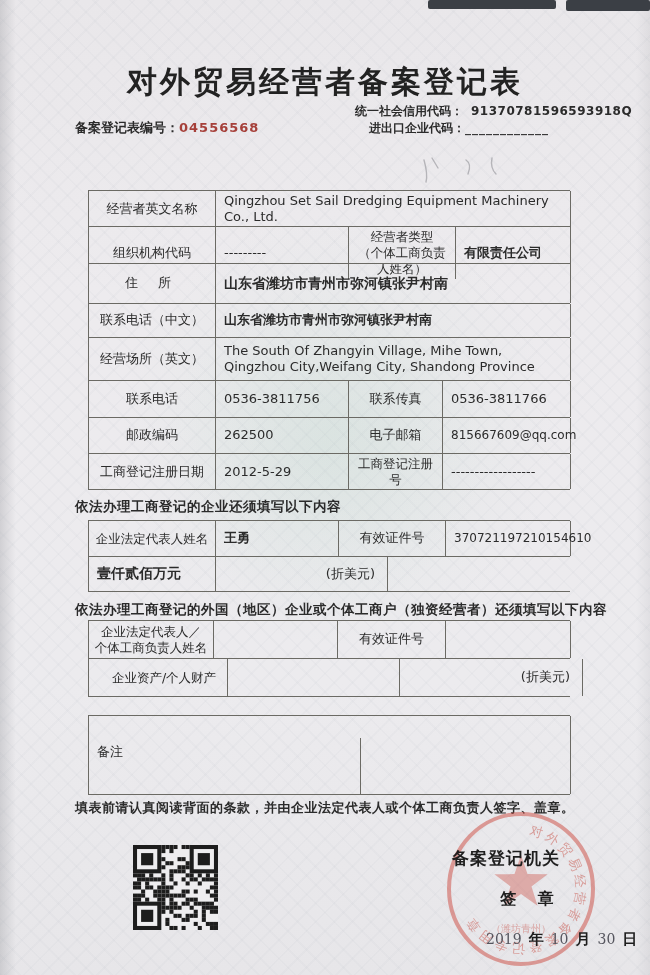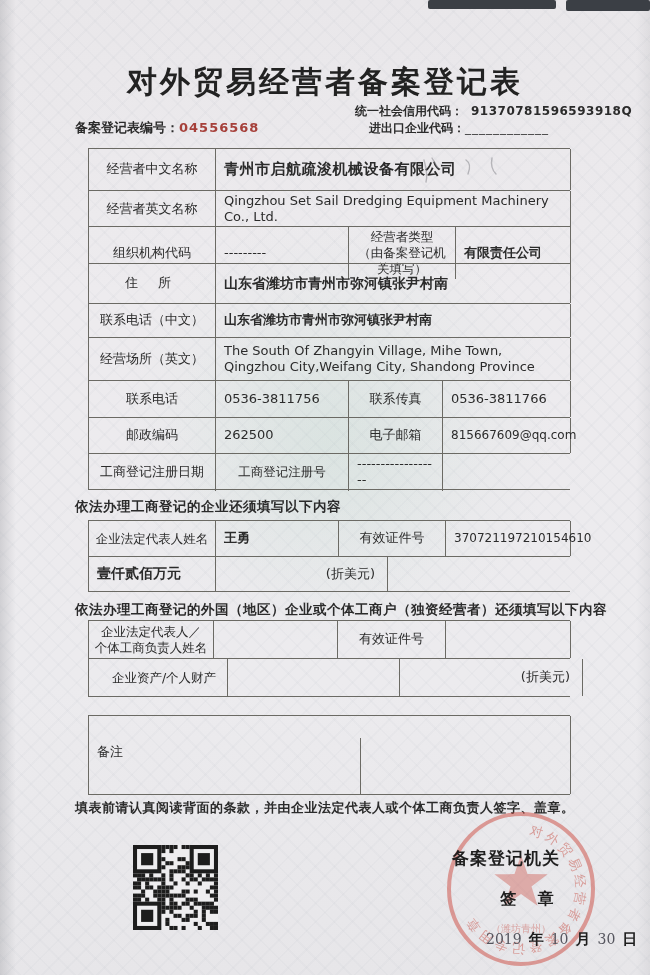--- a/index.html
+++ b/index.html
@@ -23,21 +23,21 @@
   .topbar{position:absolute;background:#3b3f45;border-radius:2px;}
   .title{
     position:absolute;top:62px;left:0;width:100%;text-align:center;
     font-size:30px;font-weight:700;letter-spacing:3px;color:#222;
   }
   .formno{position:absolute;top:119px;left:75px;font-size:13px;font-weight:600;}
   .formno .num{color:#a6403a;font-weight:700;letter-spacing:1px;}
   .codes{position:absolute;top:103px;left:355px;font-size:12px;line-height:17px;font-weight:600;}
   .codes .line2{padding-left:14px;}
   .codes .uscc{font-weight:600;letter-spacing:0.5px;padding-left:8px;}
-  .codes .blank{letter-spacing:1px;color:#3a3a3a;font-weight:400;margin-top:20px;}
+  .codes .blank{letter-spacing:1px;color:#3a3a3a;font-weight:700;margin-top:20px;}
   .trow{
     position:absolute;left:88px;width:482px;display:grid;box-sizing:border-box;
     border-left:1px solid #6b6a64;border-top:1px solid #6b6a64;
     font-size:13px;
   }
   .trow.last{border-bottom:1px solid #6b6a64;}
   .cell{
     border-right:1px solid #6b6a64;box-sizing:border-box;
     display:flex;align-items:center;padding:2px 8px;line-height:1.25;
   }
@@ -75,33 +75,29 @@
   </div>
   <div class="codes">
     <div><span>统一社会信用代码：</span><span class="uscc">91370781596593918Q</span></div>
     <div class="line2"><span>进出口企业代码：</span><span class="blank">____________</span></div>
   </div>
 
   <svg class="hand" width="110" height="40">
     <path d="M6,10 q4,14 2,22 M14,8 l6,10 m28,-8 q6,4 2,14 m24,-16 q-2,10 4,16" stroke="#8a8a90" stroke-width="1.4" fill="none" stroke-linecap="round"></path>
   </svg>
 
-  <div class="trow" style="top:148px;height:42px;grid-template-columns:127px 355px;">
-    <div class="cell lab">经营者中文名称</div>
-    <div class="cell val cname">青州市启航疏浚机械设备有限公司</div>
-  </div>
   <div class="trow" style="top:190px;height:36px;grid-template-columns:127px 355px;">
     <div class="cell lab">经营者英文名称</div>
     <div class="cell val">Qingzhou Set Sail Dredging Equipment Machinery Co., Ltd.</div>
   </div>
   <div class="trow" style="top:226px;height:37px;grid-template-columns:127px 133px 107px 115px;">
     <div class="cell lab">组织机构代码</div>
     <div class="cell val">---------</div>
     <div class="cell lab small2">
-      <span><span>经营者类型</span><br><span>（由备案登记机关填写）</span></span>
+      <span><span>经营者类型</span><br><span>（个体工商负责人姓名）</span></span>
     </div>
     <div class="cell val" style="font-weight:600;">有限责任公司</div>
   </div>
   <div class="trow" style="top:263px;height:40px;grid-template-columns:127px 355px;">
     <div class="cell lab" style="letter-spacing:8px;">住  所</div>
     <div class="cell val addr">山东省潍坊市青州市弥河镇张尹村南</div>
   </div>
   <div class="trow" style="top:303px;height:34px;grid-template-columns:127px 355px;">
     <div class="cell lab">联系电话（中文）</div>
     <div class="cell val" style="font-weight:600;">山东省潍坊市青州市弥河镇张尹村南</div>
@@ -117,20 +113,21 @@
     <div class="cell val">0536-3811766</div>
   </div>
   <div class="trow" style="top:417px;height:36px;grid-template-columns:127px 133px 94px 128px;">
     <div class="cell lab">邮政编码</div>
     <div class="cell val">262500</div>
     <div class="cell lab">电子邮箱</div>
     <div class="cell val" style="font-size:12px;">815667609@qq.com</div>
   </div>
   <div class="trow last" style="top:453px;height:37px;grid-template-columns:127px 133px 94px 128px;">
     <div class="cell lab">工商登记注册日期</div>
+    <div class="cell val">2012-5-29</div>
     <div class="cell lab" style="font-size:12.5px;">工商登记注册号</div>
     <div class="cell val">------------------</div>
   </div>
 
   <div class="sechead" style="top:498px;">依法办理工商登记的企业还须填写以下内容</div>
   <div class="trow" style="top:520px;height:36px;grid-template-columns:127px 123px 107px 125px;">
     <div class="cell lab" style="font-size:12.5px;">企业法定代表人姓名</div>
     <div class="cell val" style="font-weight:600;">王勇</div>
     <div class="cell lab">有效证件号</div>
     <div class="cell val" style="font-size:12px;">370721197210154610</div>

